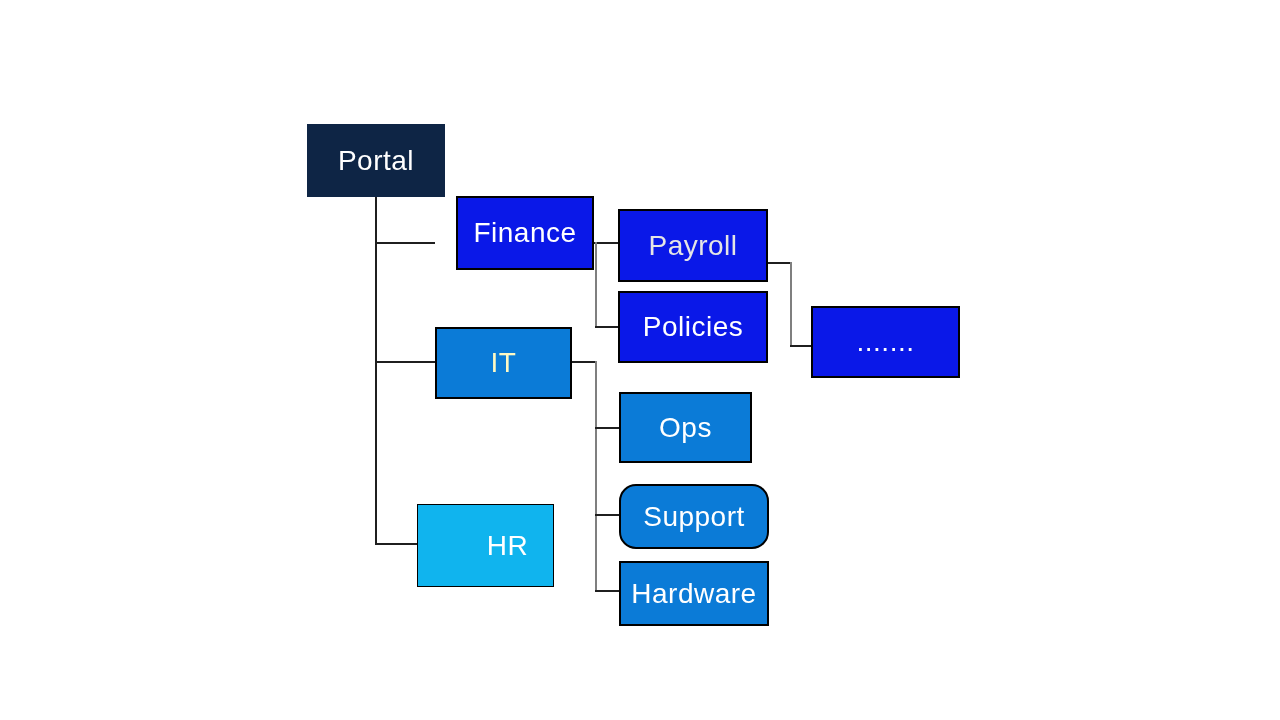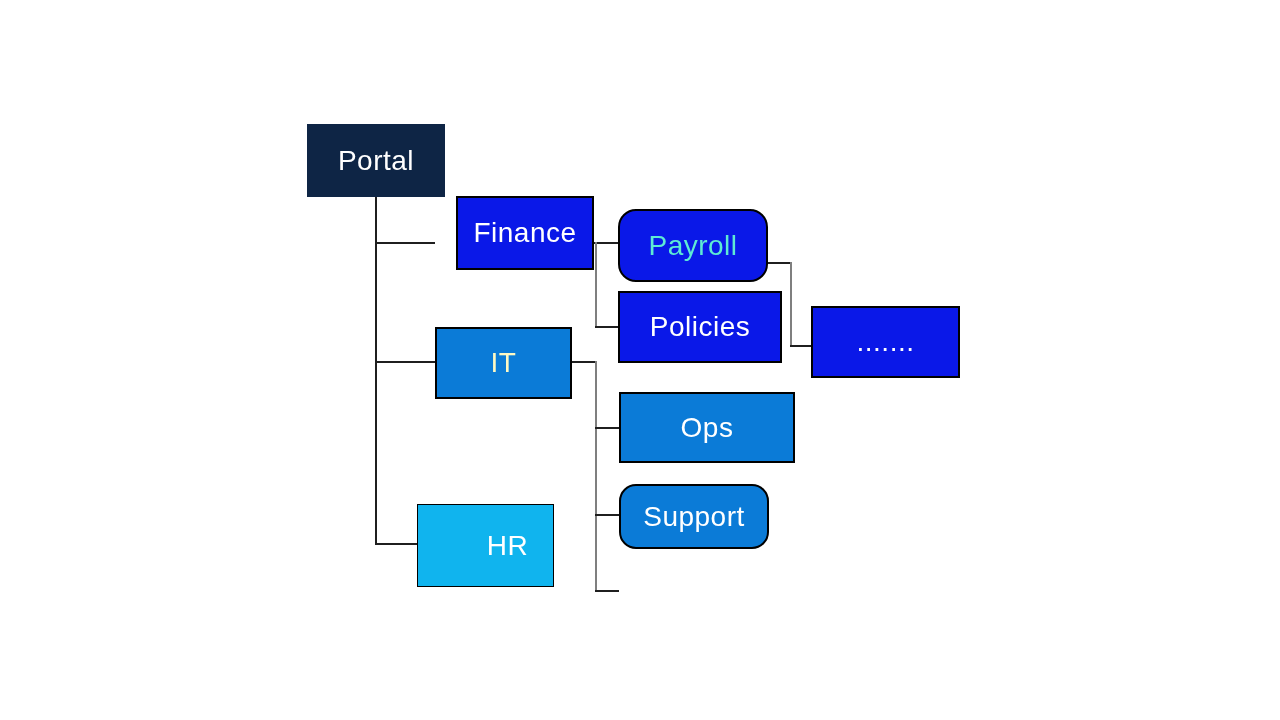--- a/index.html
+++ b/index.html
@@ -25,24 +25,24 @@
     font-weight: 400;
     letter-spacing: 0.5px;
     cursor: default;
     user-select: none;
   }
   .node span { white-space: nowrap; }
   
   .n-portal   { left:307px; top:124px; width:138px; height:73px; border:none; }
   .n-finance  { left:435px; top:196px; width:138px; height:74px;margin-left:21px; }
   .n-payroll  { left:618px; top:209px; width:150px; height:73px; }
-  .n-policies { left:618px; top:291px; width:164px; height:72px; }
+  .n-policies { left:618px; top:291px; width:150px; height:72px; }
   .n-more     { left:811px; top:306px; width:149px; height:72px; }
   .n-it       { left:435px; top:327px; width:137px; height:72px; }
-  .n-ops      { left:619px; top:392px; width:176px; height:71px; }
+  .n-ops      { left:619px; top:392px; width:133px; height:71px; }
   .n-support  { left:619px; top:484px; width:150px; height:65px;border-radius:17px; }
   .n-hardware { left:619px; top:561px; width:150px; height:65px; }
   .n-hr       { left:417px; top:504px; width:137px; height:83px; border-width:1px; }
   
   .line { position: absolute; }
   .h { height: 2px; }
   .v { width: 2px; }
 </style>
 </head>
 <body>
@@ -69,21 +69,21 @@
   <div class="line h" style="left: 595px; top: 590px; width: 24px; background: rgb(31, 31, 31);"></div>
 
   <div class="node n-portal" style="background: rgb(14, 37, 69); color: rgb(255, 255, 255);">
     <span>Portal</span>
   </div>
 
   <div class="node n-finance" style="background: rgb(10, 24, 232); color: rgb(255, 255, 255);">
     <span>Finance</span>
   </div>
 
-  <div class="node n-payroll" style="background: rgb(10, 24, 232); color: #5eead4; border-radius: 18px;">
+  <div class="node n-payroll" style="background: rgb(10, 24, 232); color: #e5e5e5;">
     <span>Payroll</span>
   </div>
 
   <div class="node n-policies" style="background: rgb(10, 24, 232); color: rgb(255, 255, 255);">
     <span>Policies</span>
   </div>
 
   <div class="node n-more" style="background: rgb(10, 24, 232); color: rgb(255, 255, 255);">
     <span>.......</span>
   </div>
@@ -93,18 +93,21 @@
   </div>
 
   <div class="node n-ops" style="background: rgb(11, 123, 215); color: rgb(255, 255, 255);">
     <span>Ops</span>
   </div>
 
   <div class="node n-support" style="background: rgb(11, 123, 215); color: rgb(255, 255, 255);">
     <span>Support</span>
   </div>
 
+  <div class="node n-hardware" style="background: rgb(11, 123, 215); color: rgb(255, 255, 255);">
+    <span>Hardware</span>
+  </div>
 
   <div class="node n-hr" style="background: rgb(16, 180, 238); color: rgb(255, 255, 255); padding-left: 44px;">
     <span>HR</span>
   </div>
 
 </div>
 
 </body></html>

